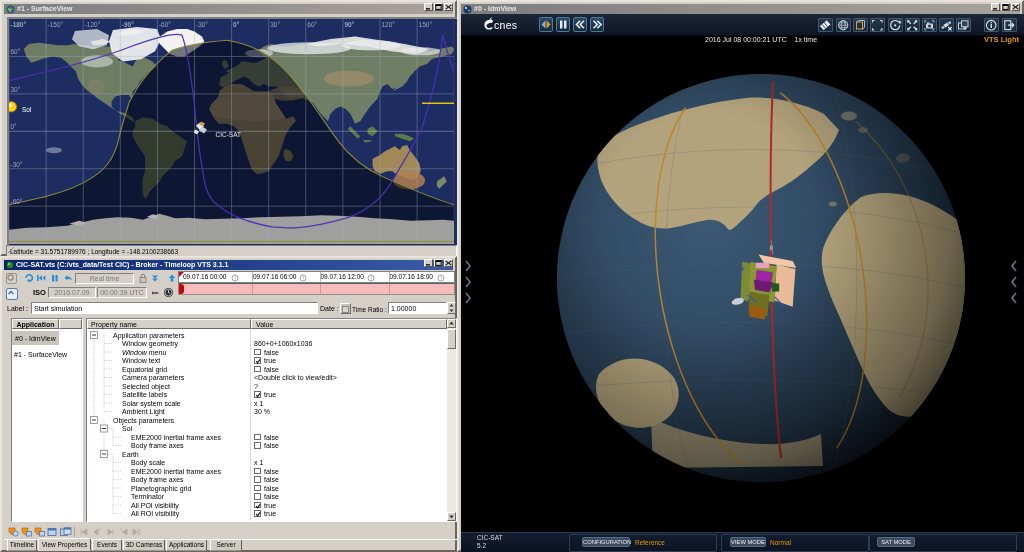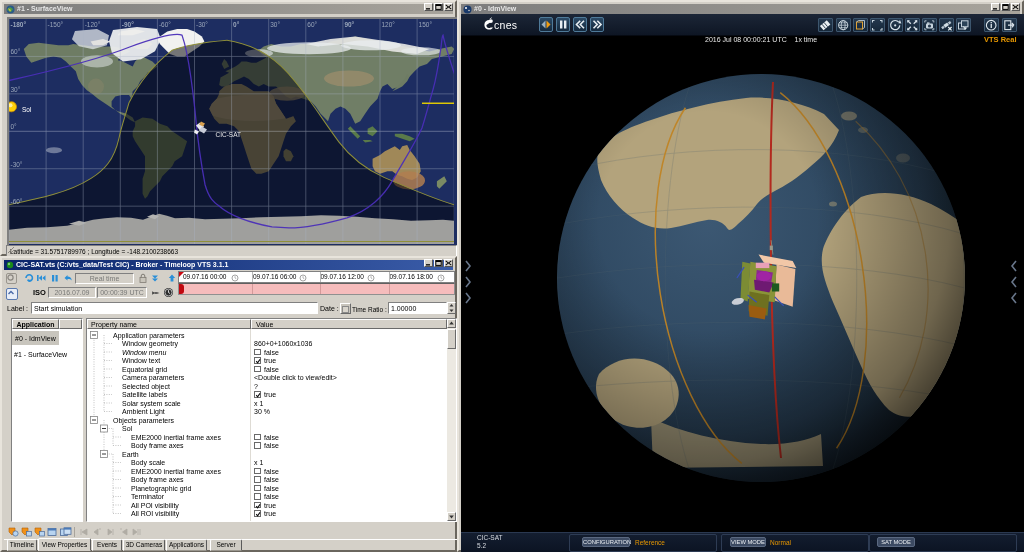--- a/index.html
+++ b/index.html
@@ -650,21 +650,21 @@
             <rect x="5.6" y="3" width="1.3" height="1.3" fill="#e0e8ee"></rect>
           </svg>
         </div>
     <div class="abs" style="left:541px;top:3.5px;width:14.5px;height:14.5px;background:linear-gradient(180deg,#24384e,#16283a);border:1px solid #3d566e;border-radius:1px;box-sizing:border-box;">
           <svg width="12.5" height="12.5" viewBox="0 0 12.5 12.5" style="position:absolute;left:0;top:0">
             <rect x="1.8" y="1.8" width="6" height="8.8" fill="none" stroke="#e0e8ee" stroke-width="1.1"></rect>
             <path d="M5 6.2 H11 M11 6.2 L8.8 4 M11 6.2 L8.8 8.4" stroke="#e0e8ee" stroke-width="1.2" fill="none"></path>
           </svg>
         </div>
     <div class="abs" style="left:244px;top:22px;font-size:7px;color:#e8e8e8;white-space:nowrap;">2016 Jul 08 00:00:21 UTC&nbsp;&nbsp;&nbsp;&nbsp;1x time</div>
-    <div class="abs" style="left:523px;top:21px;font-size:7.5px;font-weight:bold;color:#e89800;">VTS Real</div>
+    <div class="abs" style="left:523px;top:21px;font-size:7.5px;font-weight:bold;color:#e89800;">VTS Light</div>
     <svg class="abs" style="left:0;top:0;" width="563" height="538" viewBox="0 0 563 538">
 <defs>
 <radialGradient id="ocean" cx="37%" cy="36%" r="74%">
  <stop offset="0%" stop-color="#3c5873"></stop>
  <stop offset="40%" stop-color="#314b64"></stop>
  <stop offset="72%" stop-color="#253a4e"></stop>
  <stop offset="92%" stop-color="#15222e"></stop>
  <stop offset="100%" stop-color="#0b1218"></stop>
 </radialGradient>
 <radialGradient id="shade" cx="37%" cy="36%" r="74%">

